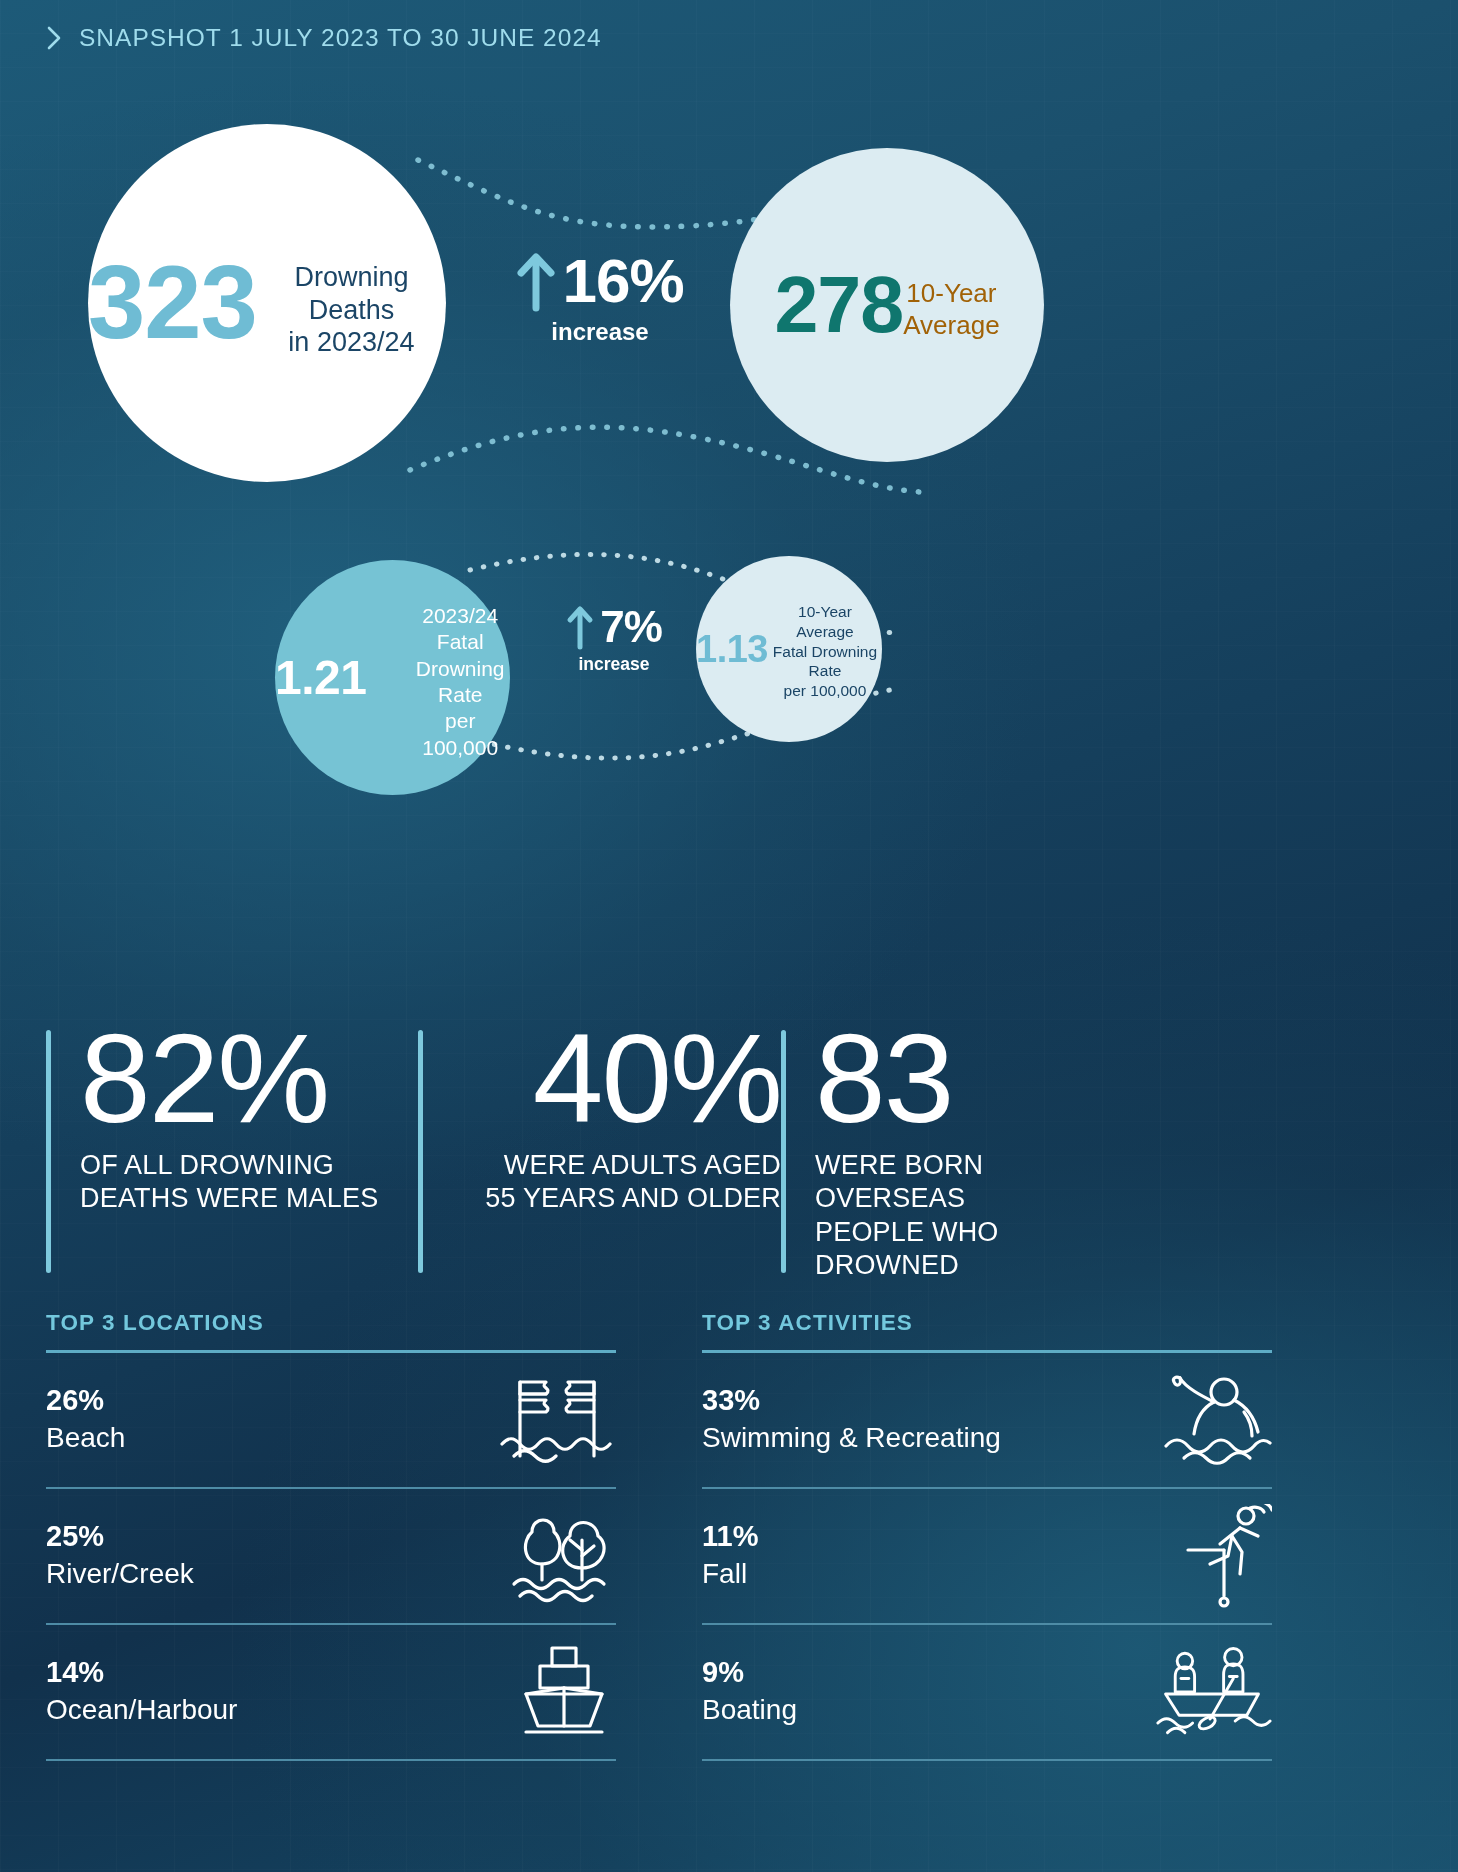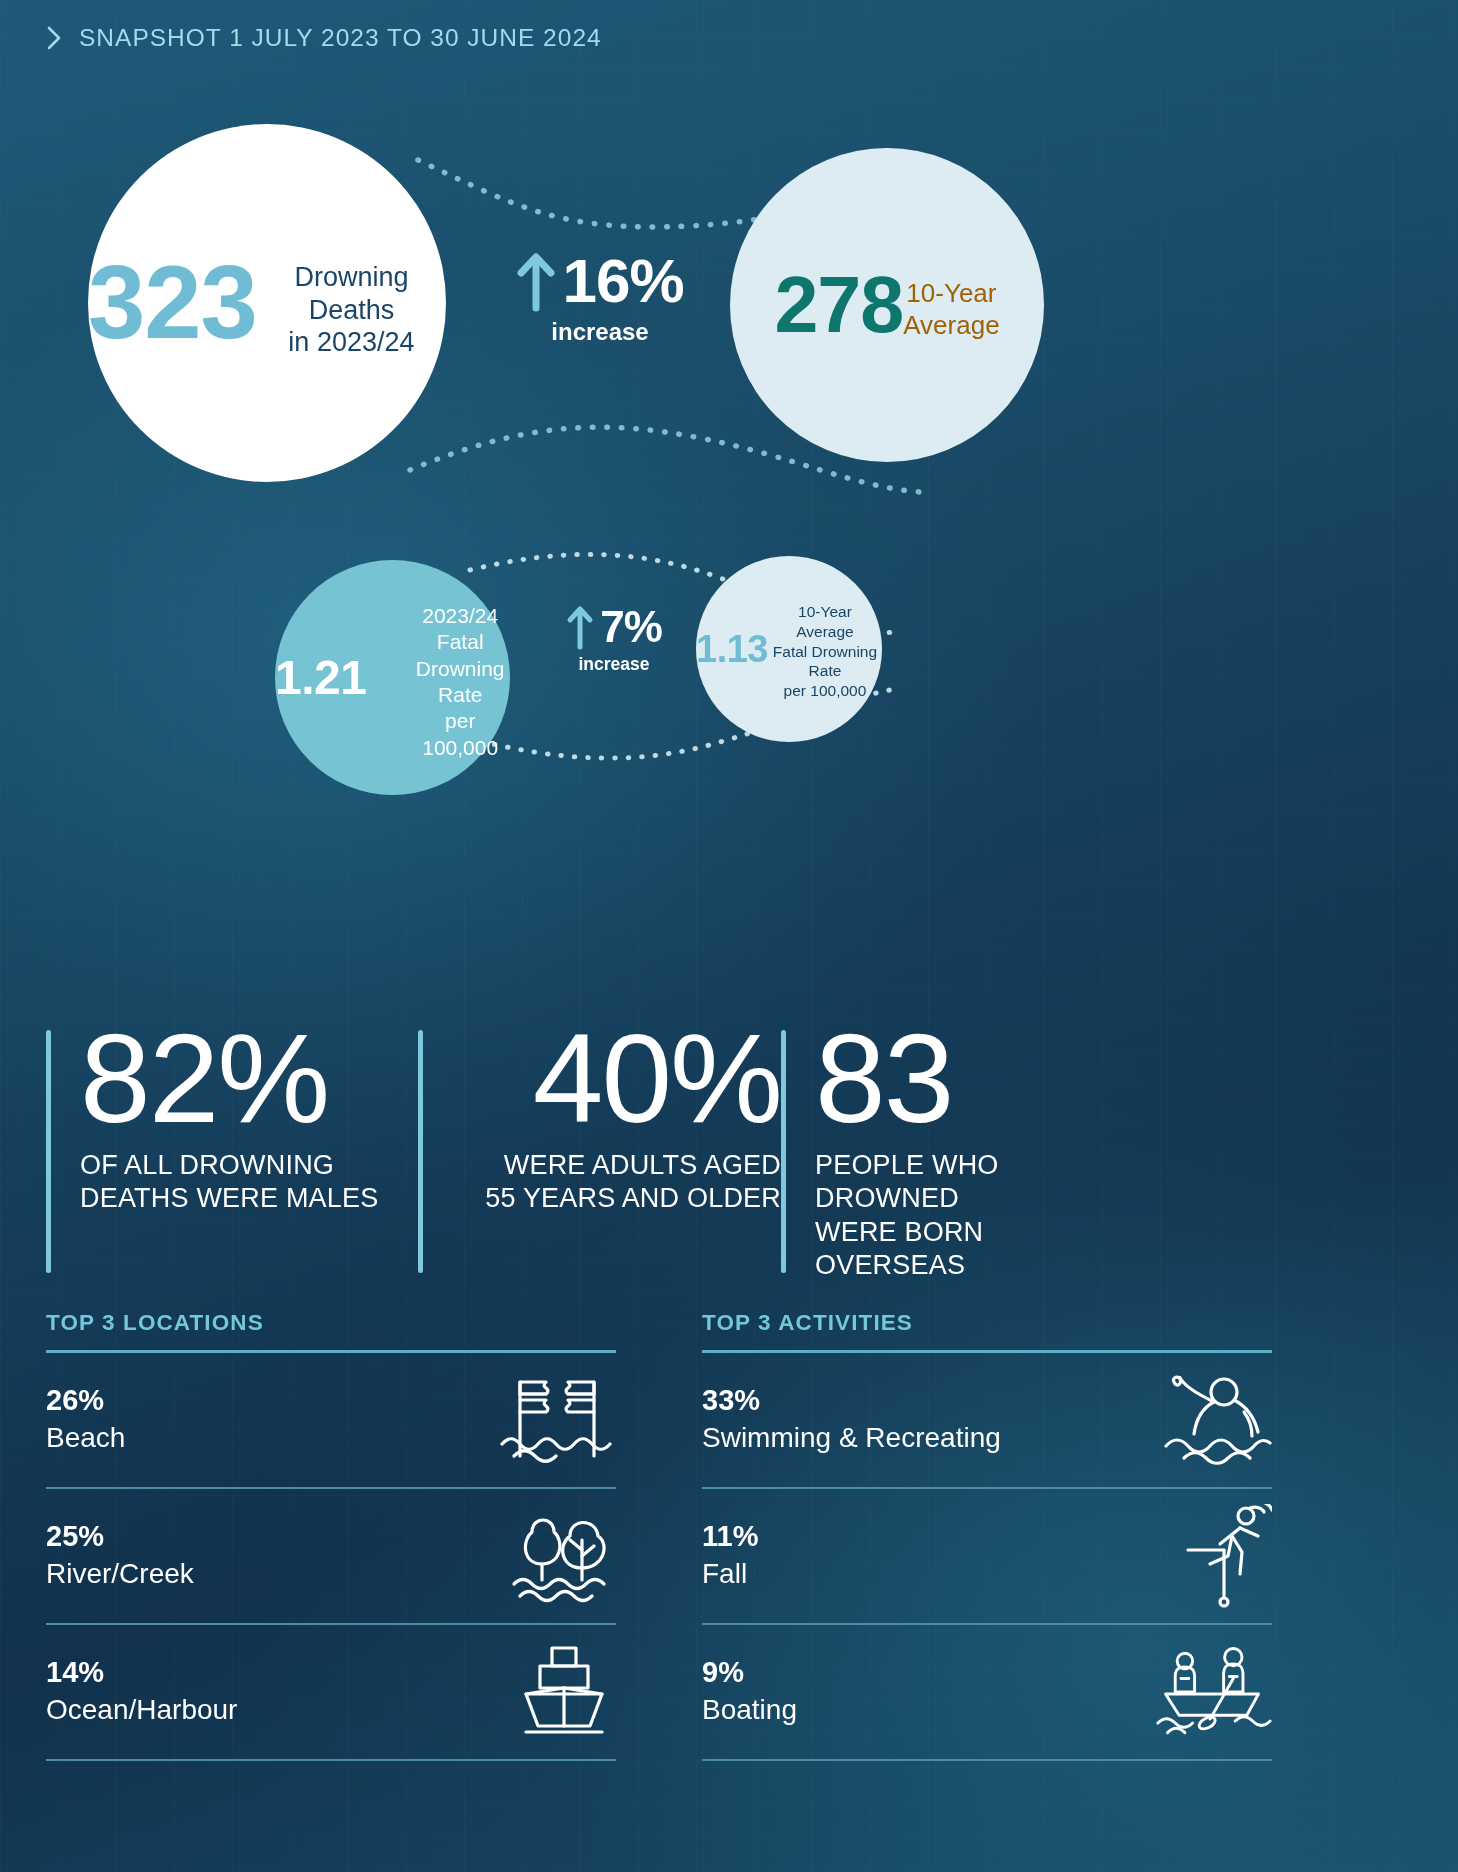--- a/index.html
+++ b/index.html
@@ -189,22 +189,22 @@
       <div class="big">40%</div>
       <div class="cap">
         <div>WERE ADULTS AGED</div>
         <div>55 YEARS AND OLDER</div>
       </div>
     </div>
     <div class="stat">
       <div class="bar"></div>
       <div class="big">83</div>
       <div class="cap">
+        <div>WERE BORN OVERSEAS</div>
         <div>PEOPLE WHO DROWNED</div>
-        <div>WERE BORN OVERSEAS</div>
       </div>
     </div>
   </div>
 
   <div class="cols">
 
     <div class="col">
       <h3>TOP 3 LOCATIONS</h3>
       <div class="rule"></div>
 

